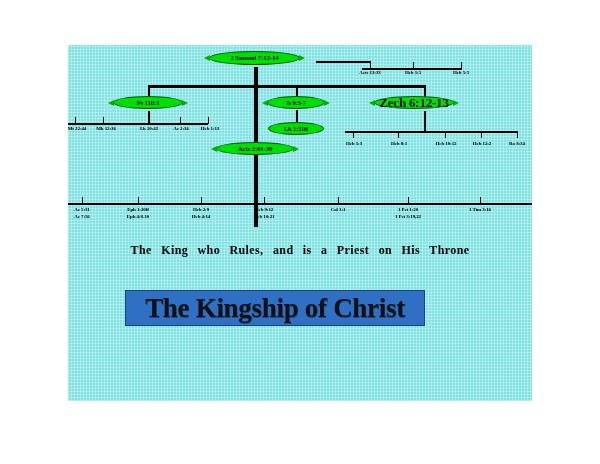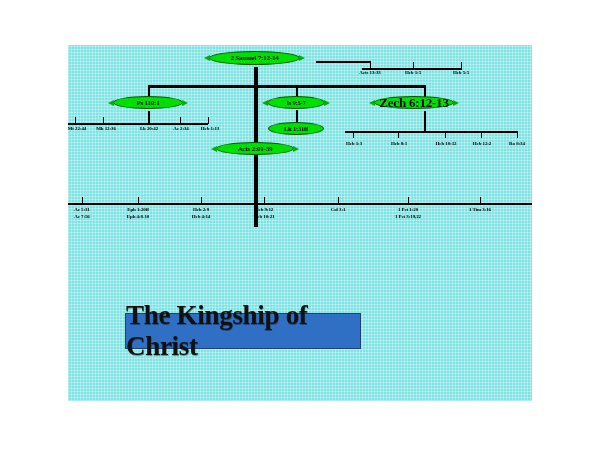--- a/index.html
+++ b/index.html
@@ -104,35 +104,34 @@
     font-size: 12px;
     font-weight: bold;
     color: #000000;
     word-spacing: 6px;
     letter-spacing: 0.4px;
   }
   #title {
     position: absolute;
     left: 57px;
     top: 245px;
-    width: 236px;
+    width: 300px;
     height: 36px;
     background: #2f6fc4;
     border: 1px solid #20426f;
     display: flex;
     align-items: center;
     justify-content: center;
     font-family: "Liberation Serif", serif;
     font-size: 27px;
     font-weight: bold;
     color: #111111;
     letter-spacing: -0.3px;
     box-sizing: border-box;
     text-shadow: 0.5px 0.5px 0 rgba(0,0,0,0.35);
-    margin-top: 23px;
   }
 </style>
 </head>
 <body>
 
 <div id="slide">
 
   <div class="vline thick" style="left:186px; top:22px; height:160px;"></div>
 
   <div class="hline" style="left:248px; top:16px; width:55px;"></div>
@@ -247,15 +246,16 @@
   </div>
   <div class="ref center" style="left:340px; top:162px;">
     <div>1 Pet 1:20</div>
     <div>1 Pet 3:19,22</div>
   </div>
   <div class="ref center" style="left:412px; top:162px;">
     <div>1 Tim 3:16</div>
     <div></div>
   </div>
 
+  <div id="subtitle">The  King  who  Rules,  and  is  a  Priest  on  His  Throne</div>
   <div id="title">The Kingship of Christ</div>
 
 </div>
 
 </body></html>

